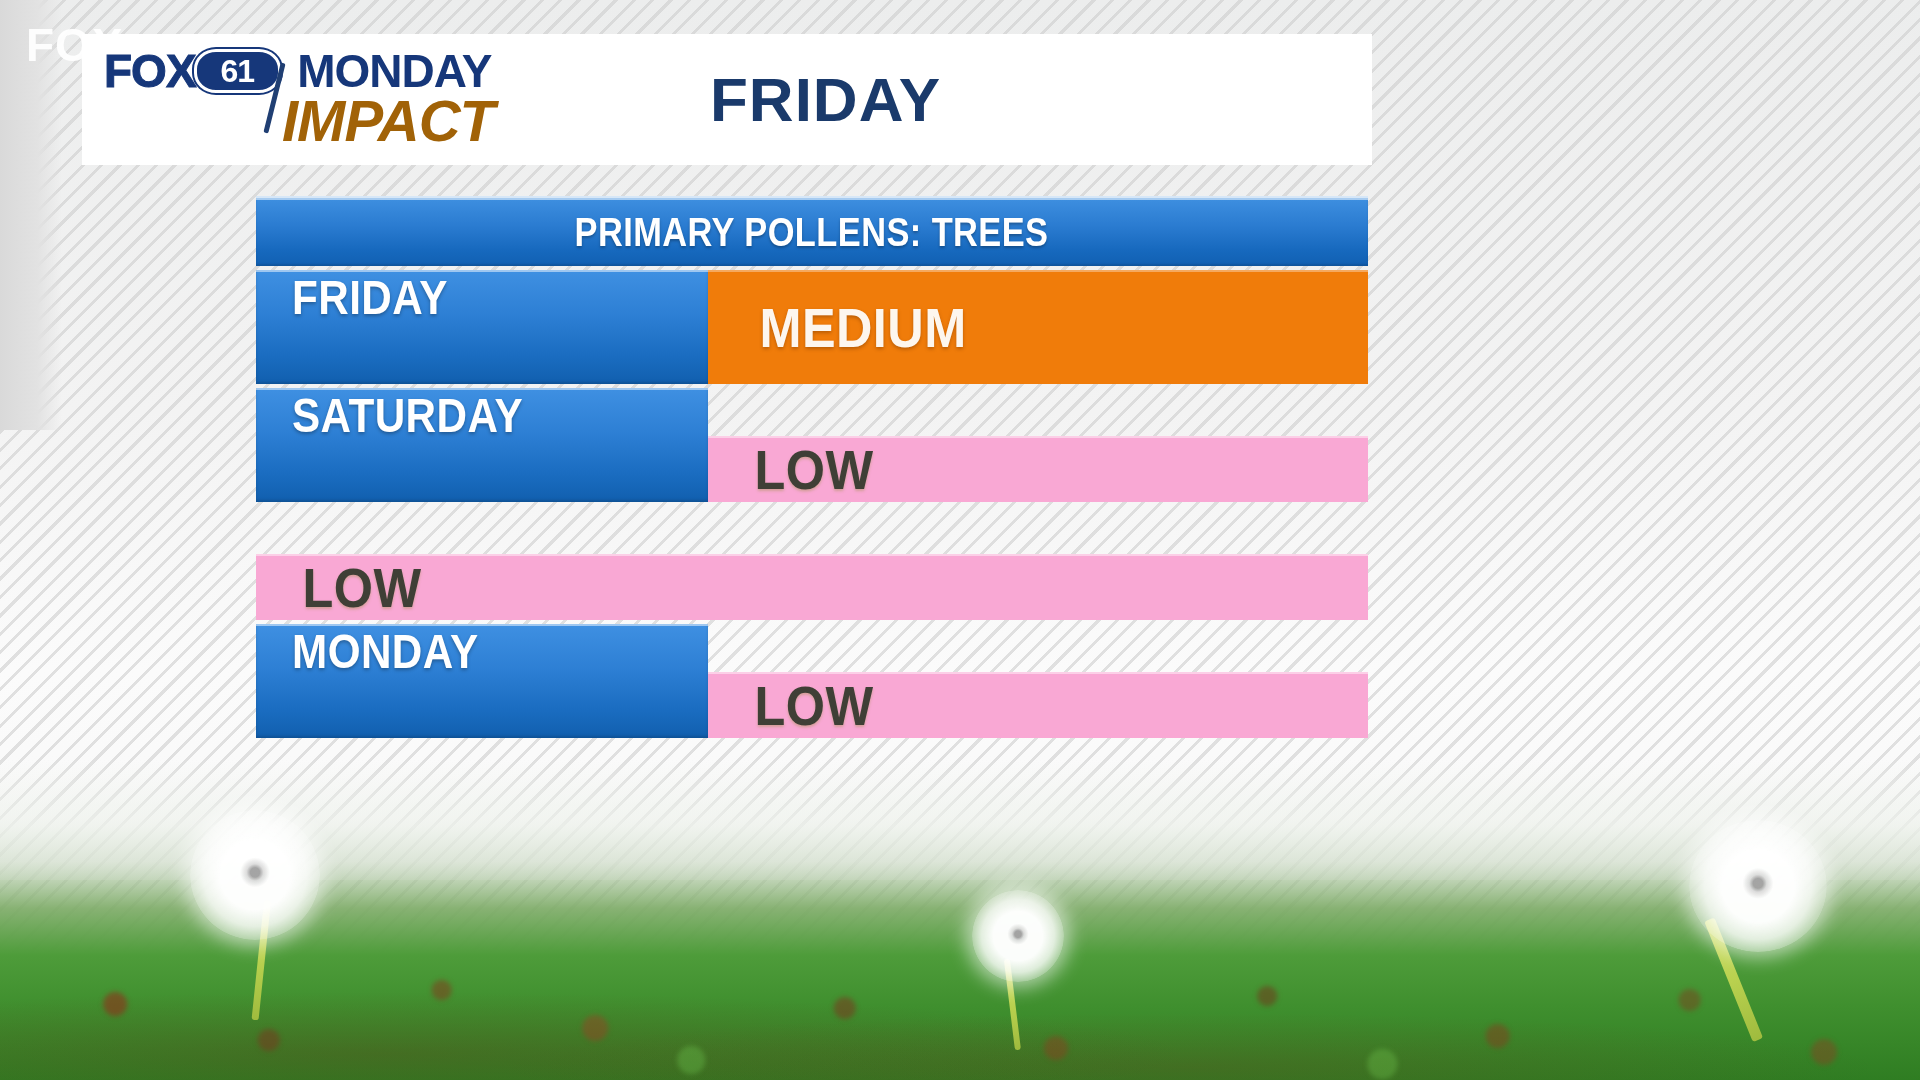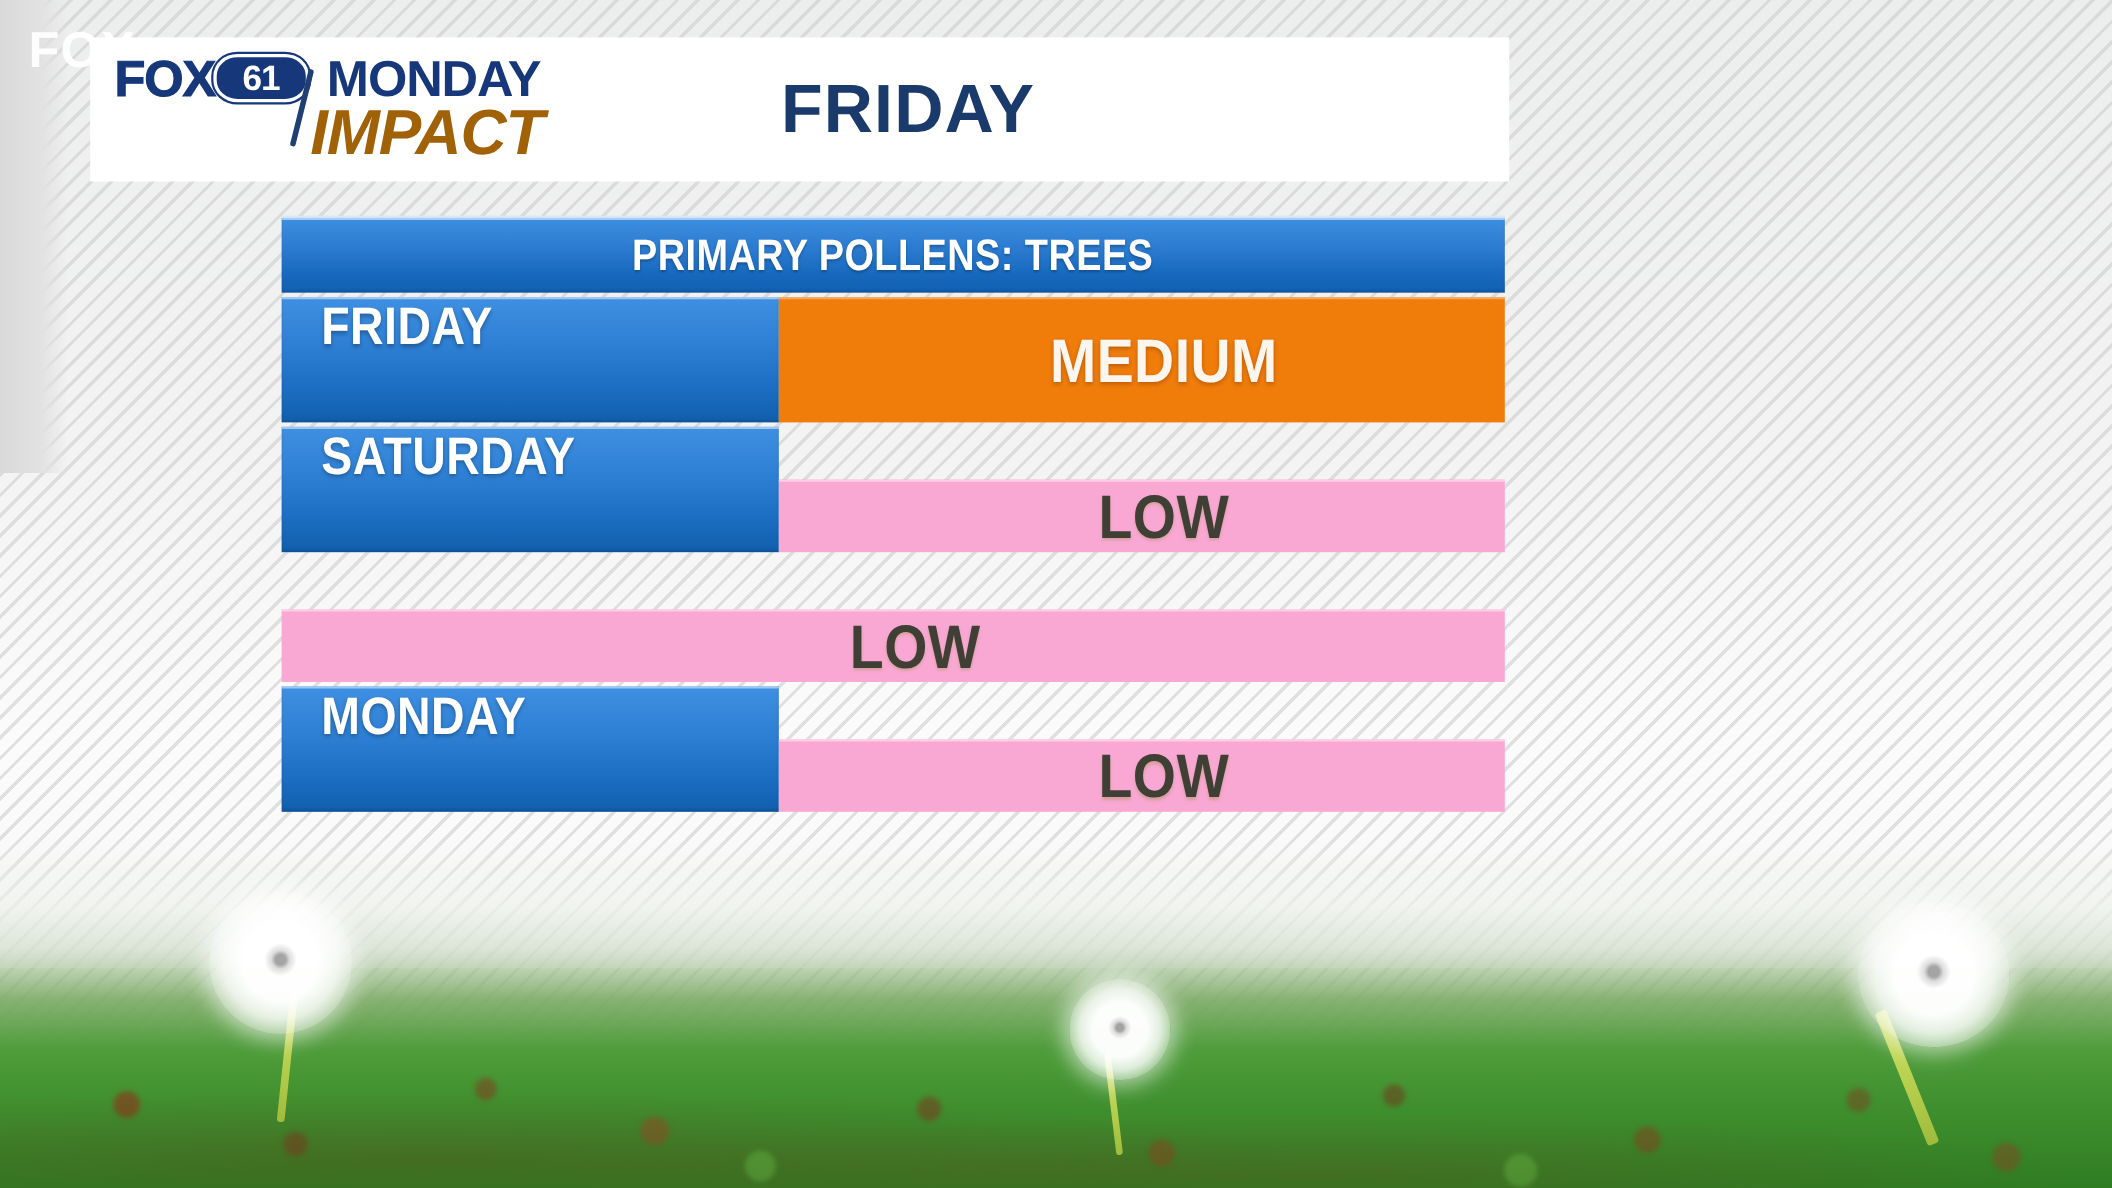--- a/index.html
+++ b/index.html
@@ -173,21 +173,21 @@
     padding-left:36px;
     background:linear-gradient(180deg,#3f90e2 0%,#2d7fd4 40%,#1a6cc0 76%,#115fae 100%);
     box-shadow:inset 0 2px 0 rgba(255,255,255,.5), inset 0 -2px 3px rgba(0,0,0,.15);
   }
   .day-label{
     color:#ffffff; font-size:48px; font-weight:bold; letter-spacing:.5px;
     transform:scaleX(.88); transform-origin:left center;
     text-shadow:0 2px 4px rgba(0,0,0,.3);
   }
   .level-cell{
-    flex:1; display:flex; align-items:center; justify-content:center;padding-left:40px;
+    flex:1; display:flex; align-items:center; justify-content:flex-start;padding-left:40px;
   }
   .level-label{
     font-size:56px; font-weight:bold; letter-spacing:.5px;
     transform:scaleX(.9); transform-origin:center;
   }
   .level-medium{
     background:#f07c0a;
     box-shadow:inset 0 2px 0 rgba(255,255,255,.35);
   }
   .level-medium .level-label{

